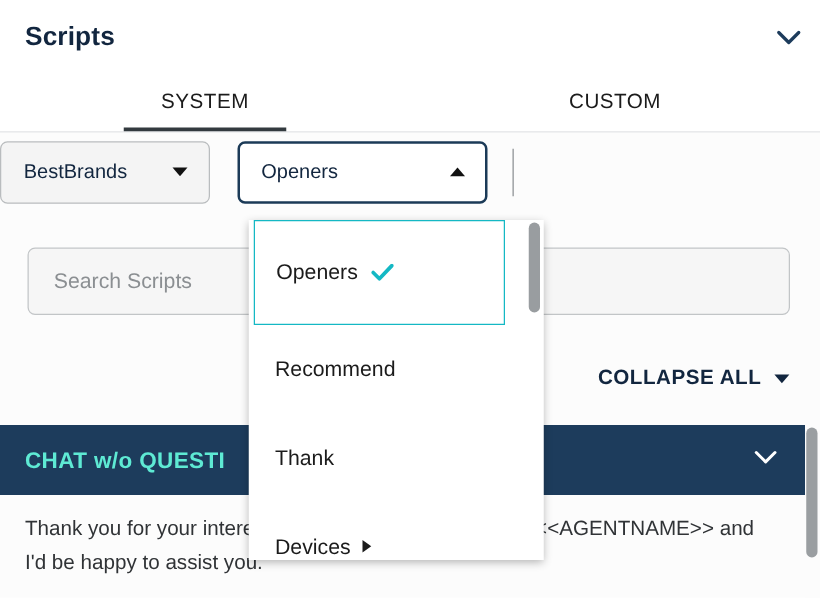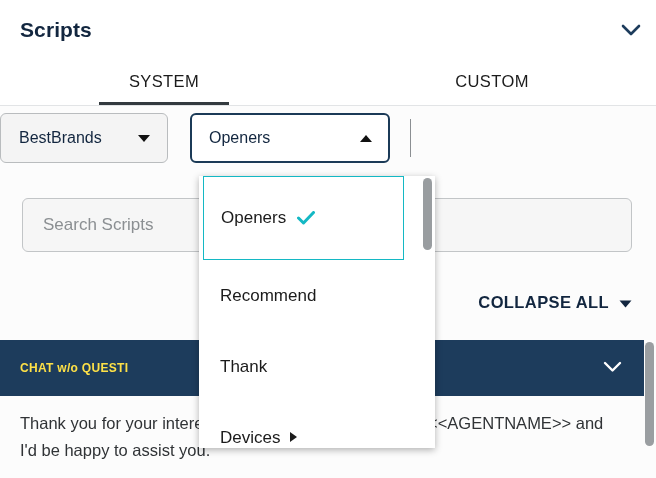--- a/index.html
+++ b/index.html
@@ -179,23 +179,23 @@
     height: 56px;
     background: #1d3c5c;
     display: flex;
     align-items: center;
     justify-content: space-between;
     padding: 0 22px 0 20px;
     box-sizing: border-box;
     cursor: pointer;
   }
   .script-banner-title {
-    font-size: 12px;
+    font-size: 18px;
     font-weight: bold;
-    color: #fde047;
+    color: #5eead4;
     letter-spacing: 0.3px;
     white-space: nowrap;
     overflow: hidden;
   }
 
   .script-body {
     position: absolute;
     left: 0; top: 396px;
     width: 644px;
     padding: 14px 24px 0 20px;

